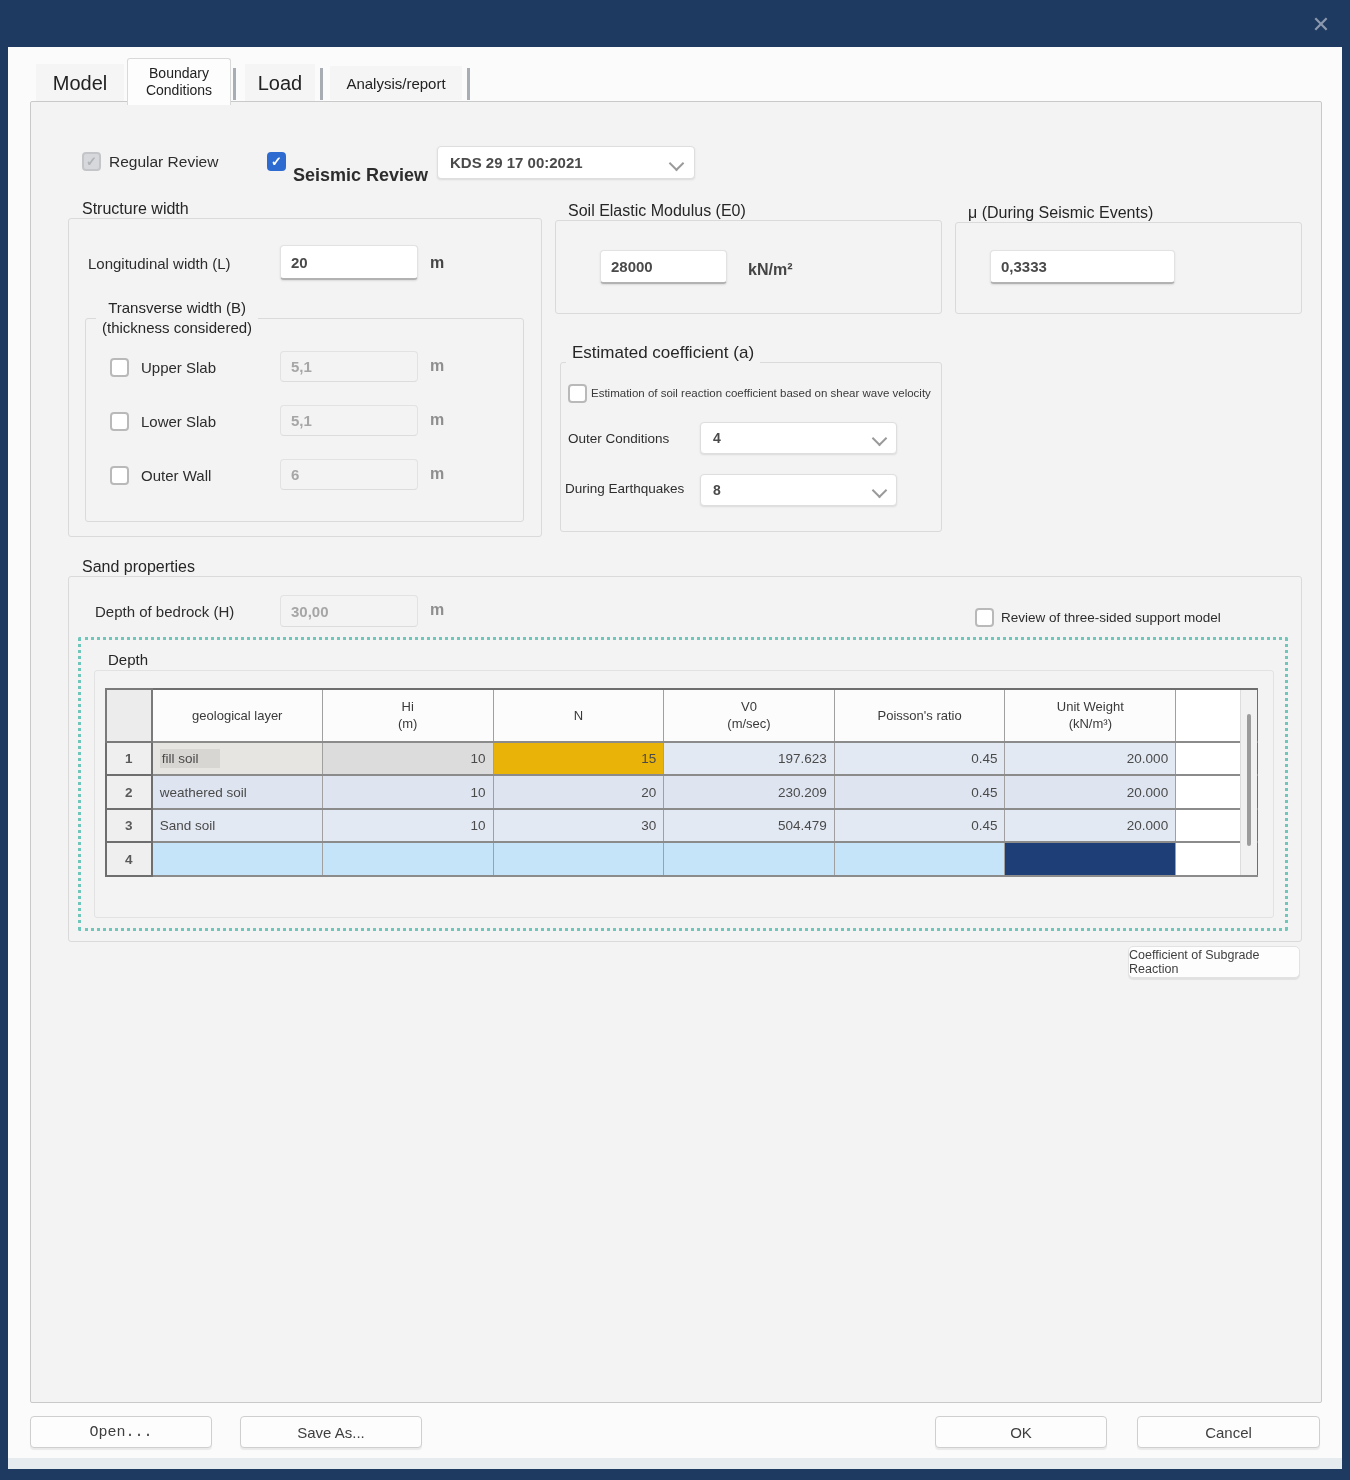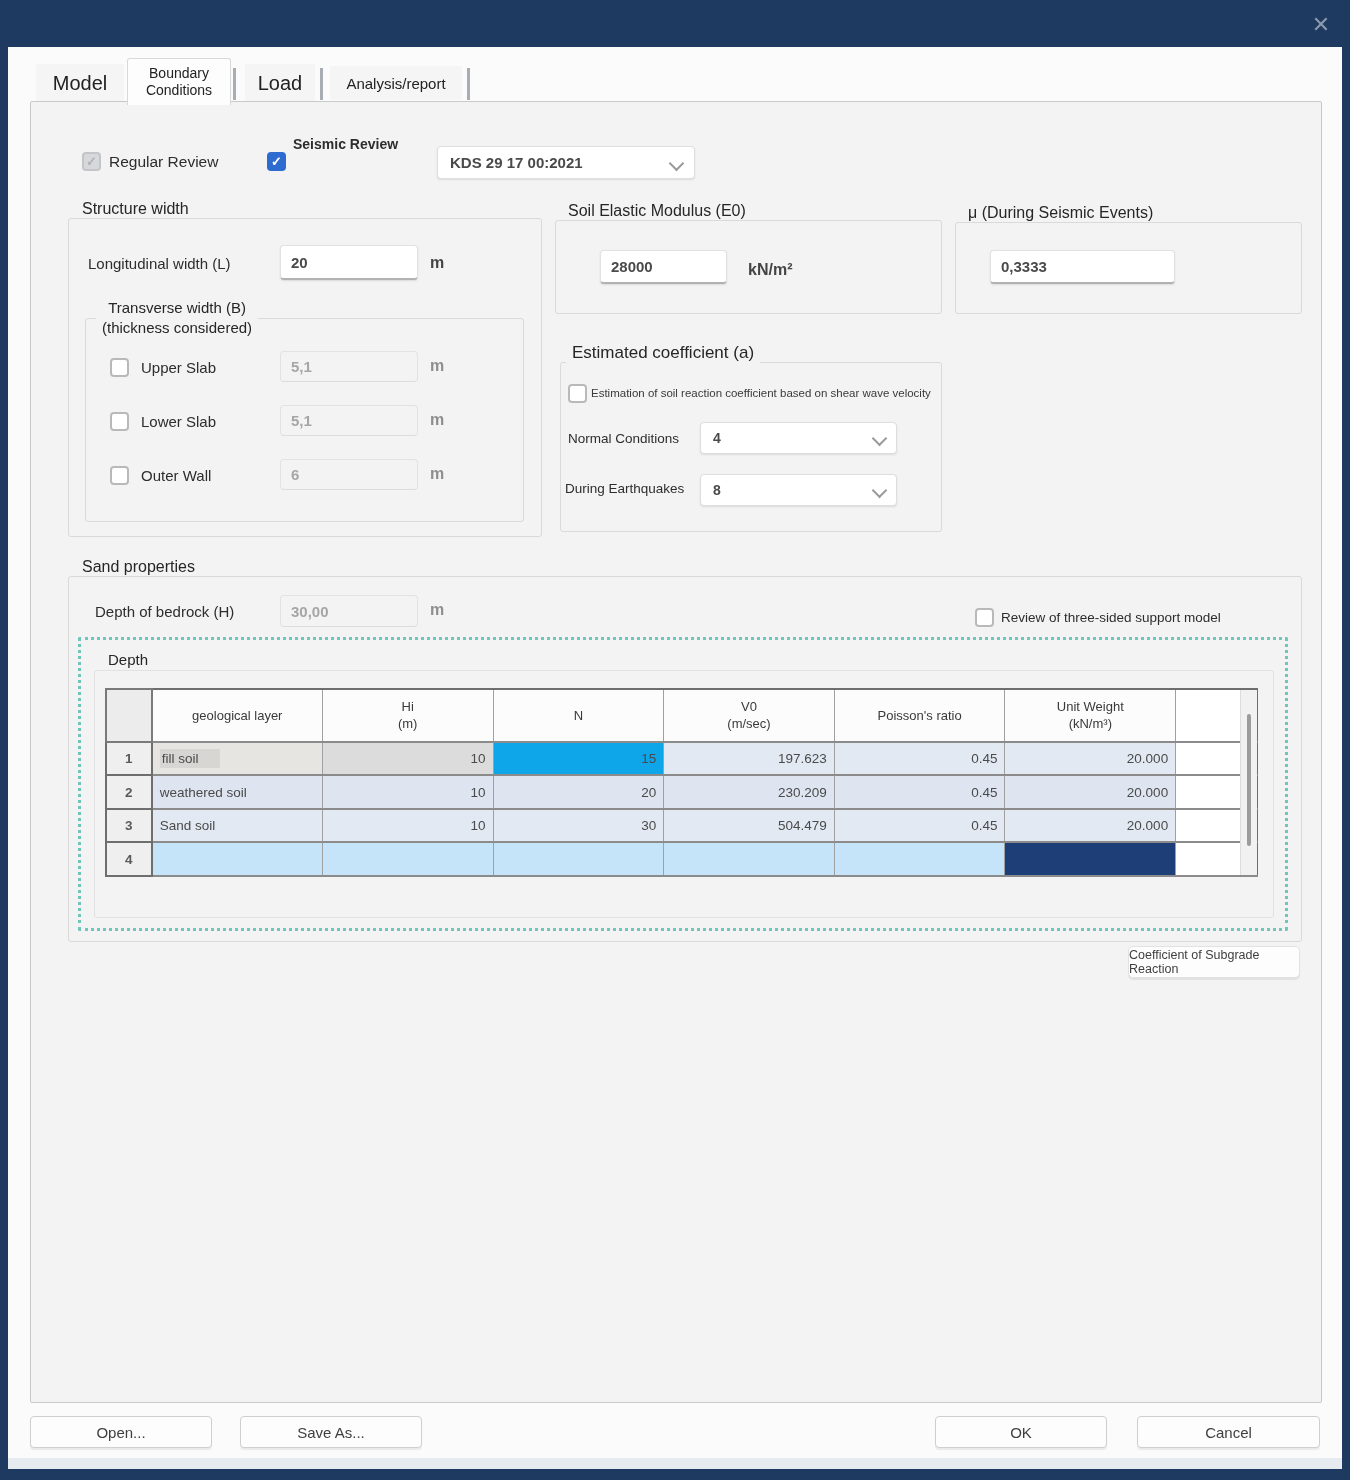--- a/index.html
+++ b/index.html
@@ -71,21 +71,21 @@
     <span>Analysis/report</span>
   </div>
   <div class="tab-sep" style="left:467px;"></div>
 
   <div class="tabpage"></div>
 
   <div class="cb checked-gray" style="left:82px;top:152px;"><span>✓</span></div>
   <div class="lbl" style="left:109px;top:153px;font-size:15.5px;">Regular Review</div>
 
   <div class="cb checked-blue" style="left:267px;top:152px;"><span>✓</span></div>
-  <div class="lbl" style="left:293px;top:136px;font-size:14px;font-weight:600;">Seismic Review</div>
+  <div class="lbl" style="left:293px;top:165px;font-size:18px;font-weight:600;">Seismic Review</div>
 
   <div class="dd" style="left:437px;top:146px;width:258px;height:33px;font-size:15px;">
     <span>KDS 29 17 00:2021</span>
   </div>
   <div class="chev" style="left:671px;top:158px;"></div>
 
   <div class="grp" style="left:68px;top:218px;width:472px;height:317px;"></div>
   <div class="grp-label" style="left:76px;top:200px;">Structure width</div>
 
   <div class="lbl" style="left:88px;top:255px;">Longitudinal width (L)</div>
@@ -132,21 +132,21 @@
   <div class="grp-label" style="left:962px;top:204px;">μ (During Seismic Events)</div>
   <div class="inp" style="left:990px;top:250px;width:185px;height:34px;">
       <span>0,3333</span>
     </div>
 
   <div class="grp" style="left:560px;top:362px;width:380px;height:168px;"></div>
   <div class="grp-label" style="left:566px;top:343px;font-size:17px;">Estimated coefficient (a)</div>
   <div class="cb unchecked" style="left:568px;top:384px;"></div>
   <div class="lbl" style="left:591px;top:387px;font-size:11.5px;color:#3a3a3a;">Estimation of soil reaction coefficient based on shear wave velocity</div>
 
-  <div class="lbl" style="left:568px;top:431px;font-size:13.5px;">Normal Conditions</div>
+  <div class="lbl" style="left:568px;top:431px;font-size:13.5px;">Outer Conditions</div>
   <div class="dd" style="left:700px;top:422px;width:197px;height:32px;font-size:14px;">
     <span>4</span>
   </div>
   <div class="chev" style="left:874px;top:433px;"></div>
 
   <div class="lbl" style="left:565px;top:481px;font-size:13.5px;">During Earthquakes</div>
   <div class="dd" style="left:700px;top:474px;width:197px;height:32px;font-size:14px;">
     <span>8</span>
   </div>
   <div class="chev" style="left:874px;top:485px;"></div>
@@ -186,21 +186,21 @@
       <th>N</th>
       <th><span>V0</span><br><span>(m/sec)</span></th>
       <th>Poisson's ratio</th>
       <th><span>Unit Weight</span><br><span>(kN/m³)</span></th>
       <th style="background:#fff;border-color:#c9c9c9;"></th>
     </tr>
     <tr style="height:33px;">
       <td class="rownum">1</td>
       <td style="background:#e7e5e1;"><span style="background:#d8d6d2;padding:2px 22px 2px 2px;">fill soil</span></td>
       <td class="num" style="background:#dcdcdc;">10</td>
-      <td class="num" style="background:#0ea5e9;">15</td>
+      <td class="num" style="background:#eab308;">15</td>
       <td class="num" style="background:#e2e9f3;">197.623</td>
       <td class="num" style="background:#e2e9f3;">0.45</td>
       <td class="num" style="background:#e2e9f3;">20.000</td>
       <td style="background:#fff;border-color:#c9c9c9;"></td>
     </tr>
     <tr style="height:33px;">
       <td class="rownum">2</td>
       <td style="background:#dee5f0;">weathered soil</td>
       <td class="num" style="background:#dee5f0;">10</td>
       <td class="num" style="background:#dee5f0;">20</td>
@@ -232,21 +232,21 @@
   </tbody>
     </table>
   <div class="scroll-track">
     <div class="scroll-thumb"></div>
   </div>
 
   <div class="btn" style="left:1128px;top:946px;width:172px;height:32px;font-size:12.5px;border-color:#e2e2e2;border-radius:5px;">
     <span>Coefficient of Subgrade Reaction</span>
   </div>
 
-  <div class="btn" style="left:30px;top:1416px;width:182px;height:32px;">
+  <div class="btn" style="left:30px;top:1416px;width:182px;height:32px;font-family:Liberation Mono, monospace;">
       <span>Open...</span>
     </div>
   <div class="btn" style="left:240px;top:1416px;width:182px;height:32px;">
       <span>Save As...</span>
     </div>
   <div class="btn" style="left:935px;top:1416px;width:172px;height:32px;">
       <span>OK</span>
     </div>
   <div class="btn" style="left:1137px;top:1416px;width:183px;height:32px;">
       <span>Cancel</span>

